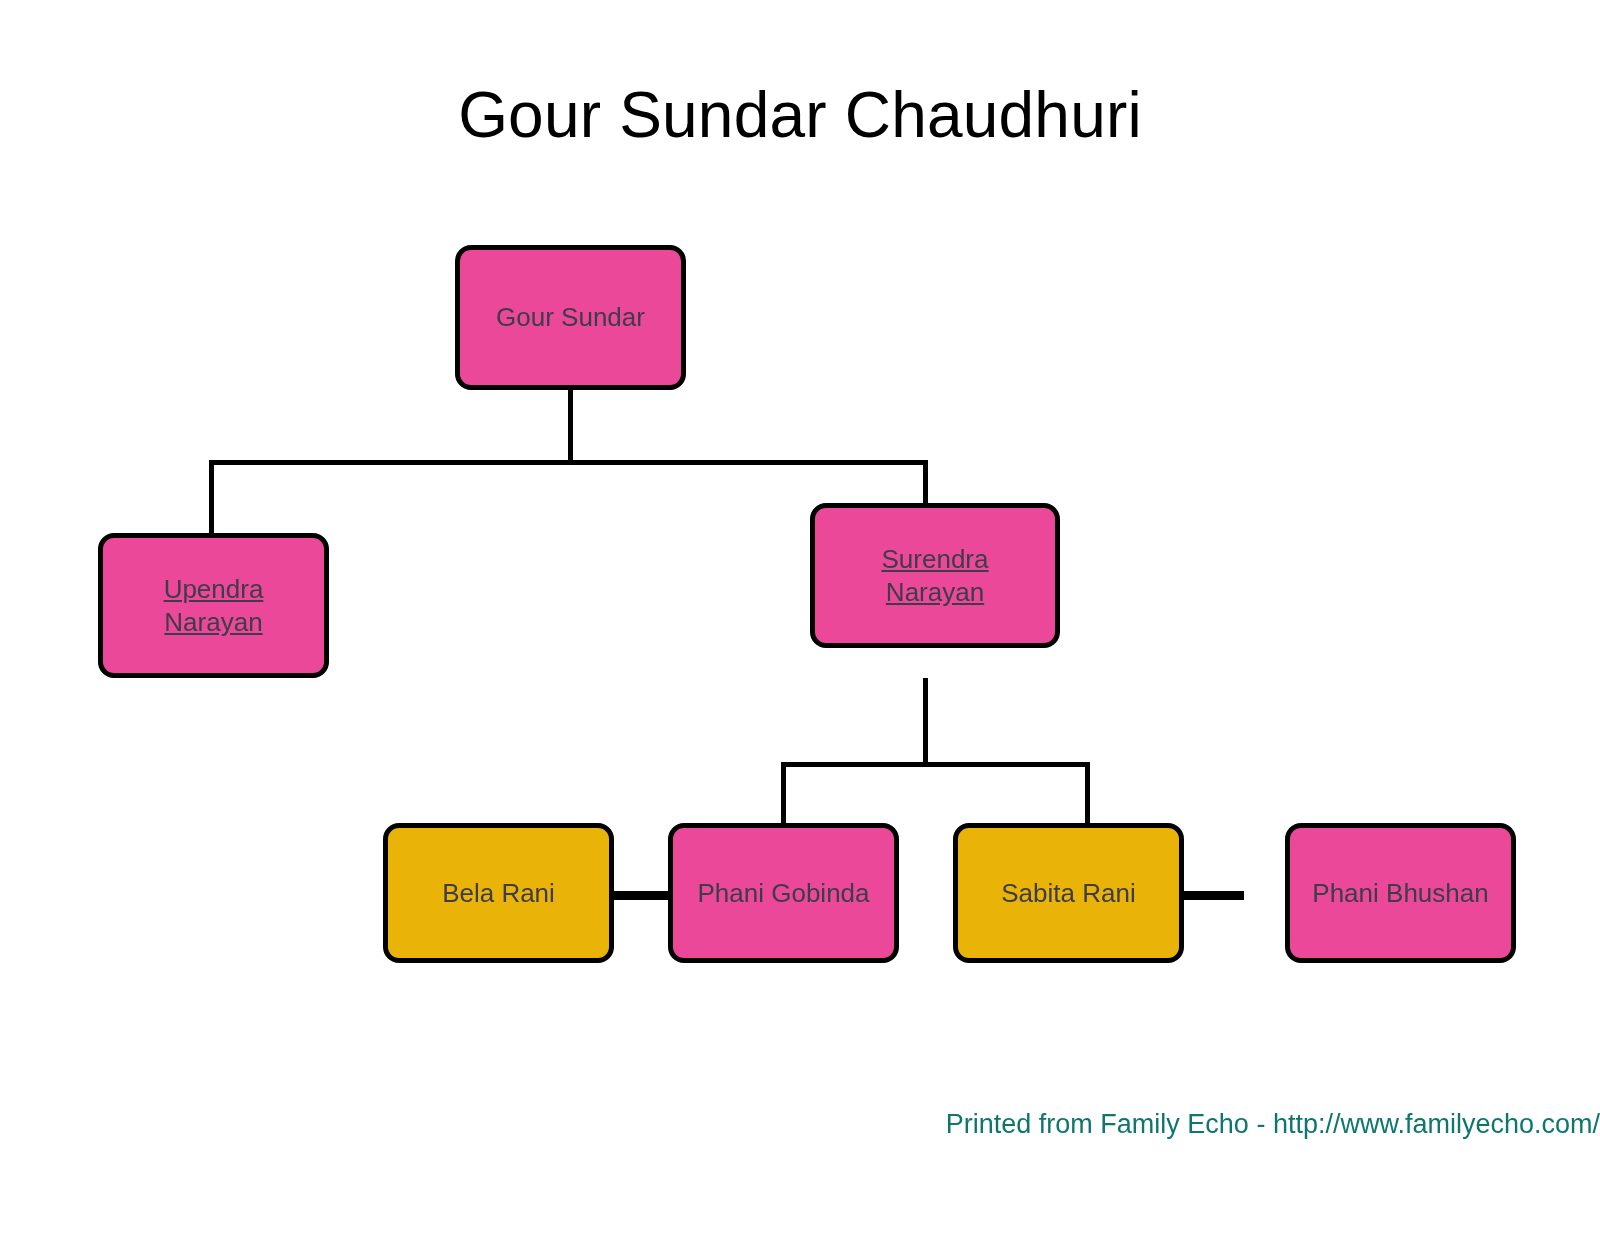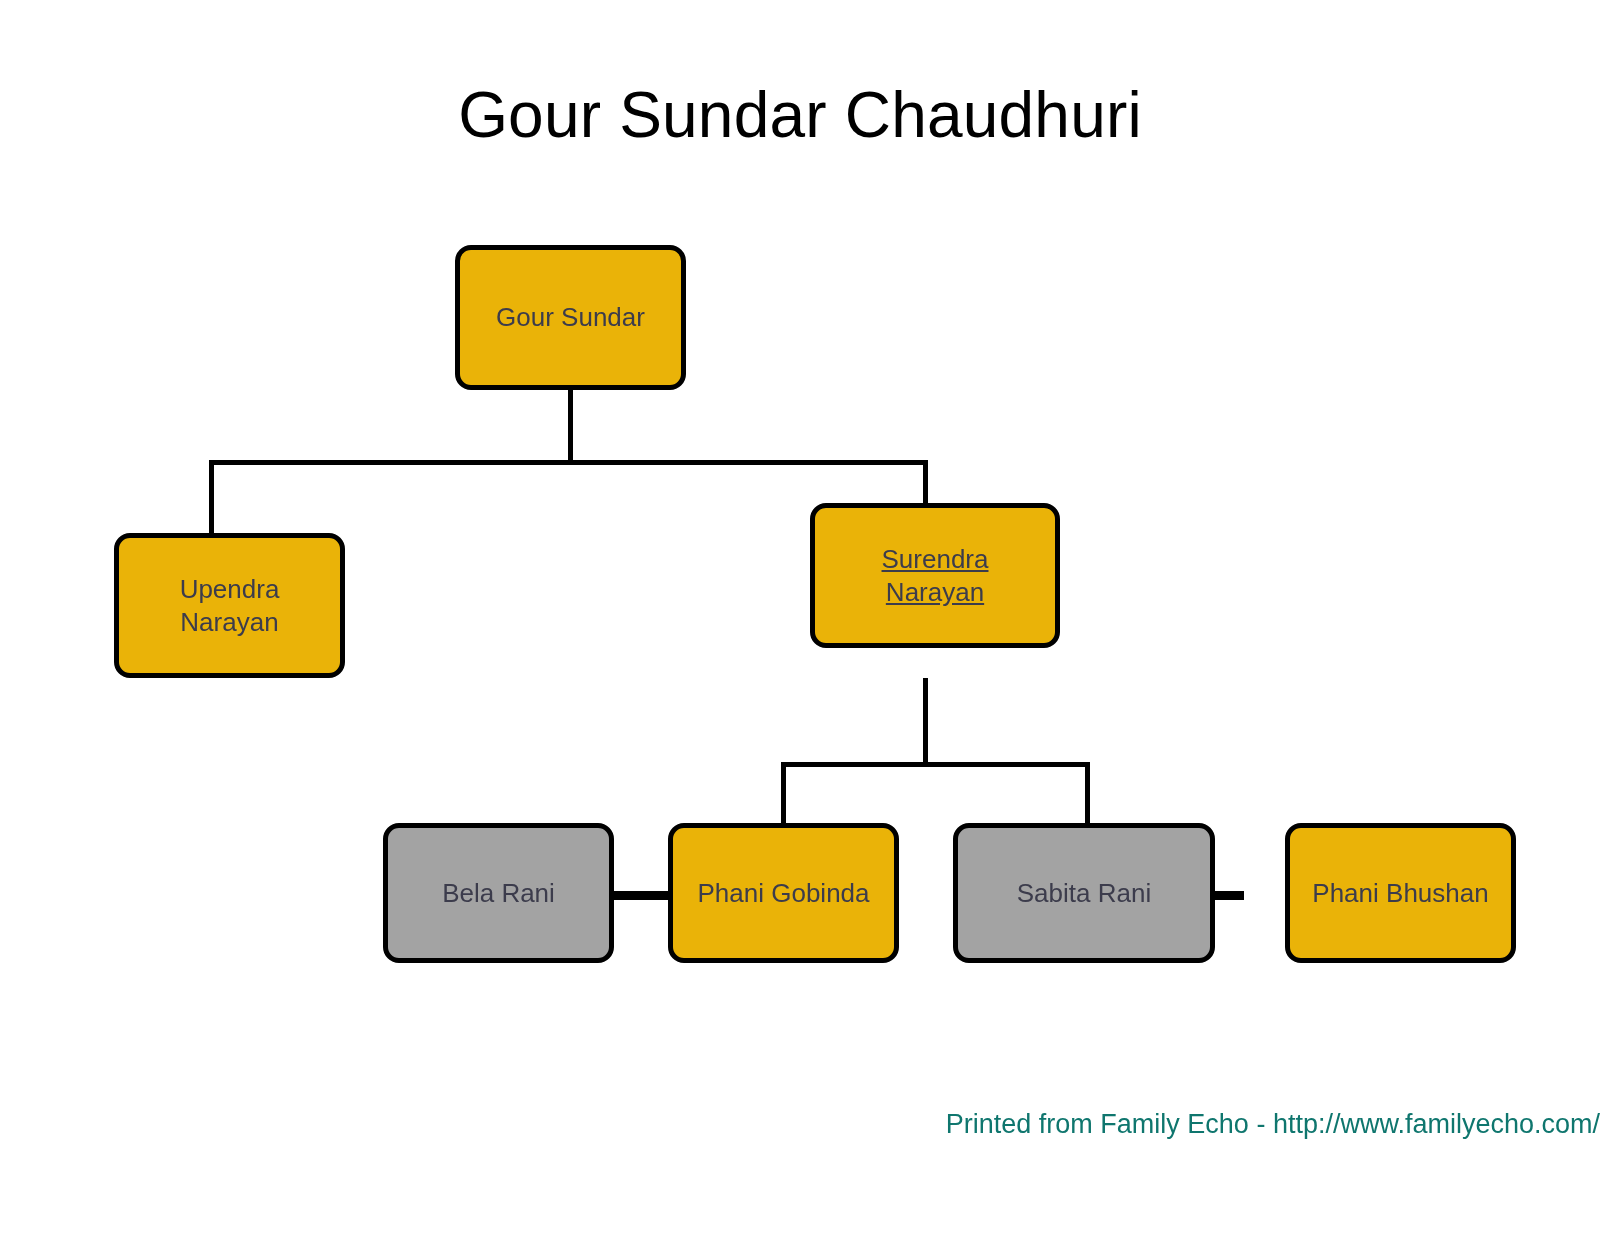--- a/index.html
+++ b/index.html
@@ -45,22 +45,22 @@
     border-radius: 16px;
     display: flex;
     align-items: center;
     justify-content: center;
     text-align: center;
     font-size: 26px;
     line-height: 1.25;
     color: #3c3c4c;
     z-index: 3;
   }
-  .person-node.male   { background: #eab308; }
-  .person-node.female { background: #a3a3a3; }
+  .person-node.male   { background: #ec4899; }
+  .person-node.female { background: #eab308; }
 
   .connector {
     position: absolute;
     background: #000000;
     z-index: 1;
   }
   .connector.v { width: 5px; }
   .connector.h { height: 5px; }
   .spouse-link {
     position: absolute;
@@ -86,21 +86,21 @@
   <div class="connector v" style="left:781px; top:762px; height:78px;"></div>
   <div class="connector v" style="left:1085px; top:762px; height:78px;"></div>
 
   <div class="spouse-link" style="left:608px; top:891px; width:66px;"></div>
   <div class="spouse-link" style="left:1178px; top:891px; width:66px;"></div>
 
   <div class="person-node male" style="left:455px; top:245px; width:231px; height:145px;">
     <span>Gour Sundar</span>
   </div>
 
-  <div class="person-node male" style="left:114px; top:533px; width:231px; height:145px;">
+  <div class="person-node male" style="left:98px; top:533px; width:231px; height:145px;text-decoration:underline;">
     <span>
       <span>Upendra</span><br>
       <span>Narayan</span>
     </span>
   </div>
 
   <div class="person-node male" style="left:810px; top:503px; width:250px; height:145px;text-decoration:underline;">
     <span>
       <span>Surendra</span><br>
       <span>Narayan</span>
@@ -108,21 +108,21 @@
   </div>
 
   <div class="person-node female" style="left:383px; top:823px; width:231px; height:140px;">
     <span>Bela Rani</span>
   </div>
 
   <div class="person-node male" style="left:668px; top:823px; width:231px; height:140px;">
     <span>Phani Gobinda</span>
   </div>
 
-  <div class="person-node female" style="left:953px; top:823px; width:262px; height:140px;">
+  <div class="person-node female" style="left:953px; top:823px; width:231px; height:140px;">
     <span>Sabita Rani</span>
   </div>
 
   <div class="person-node male" style="left:1238px; top:823px; width:231px; height:140px;margin-left:47px;">
     <span>Phani Bhushan</span>
   </div>
 
   <div id="footer-note">Printed from Family Echo - http://www.familyecho.com/</div>
 
 </div>

